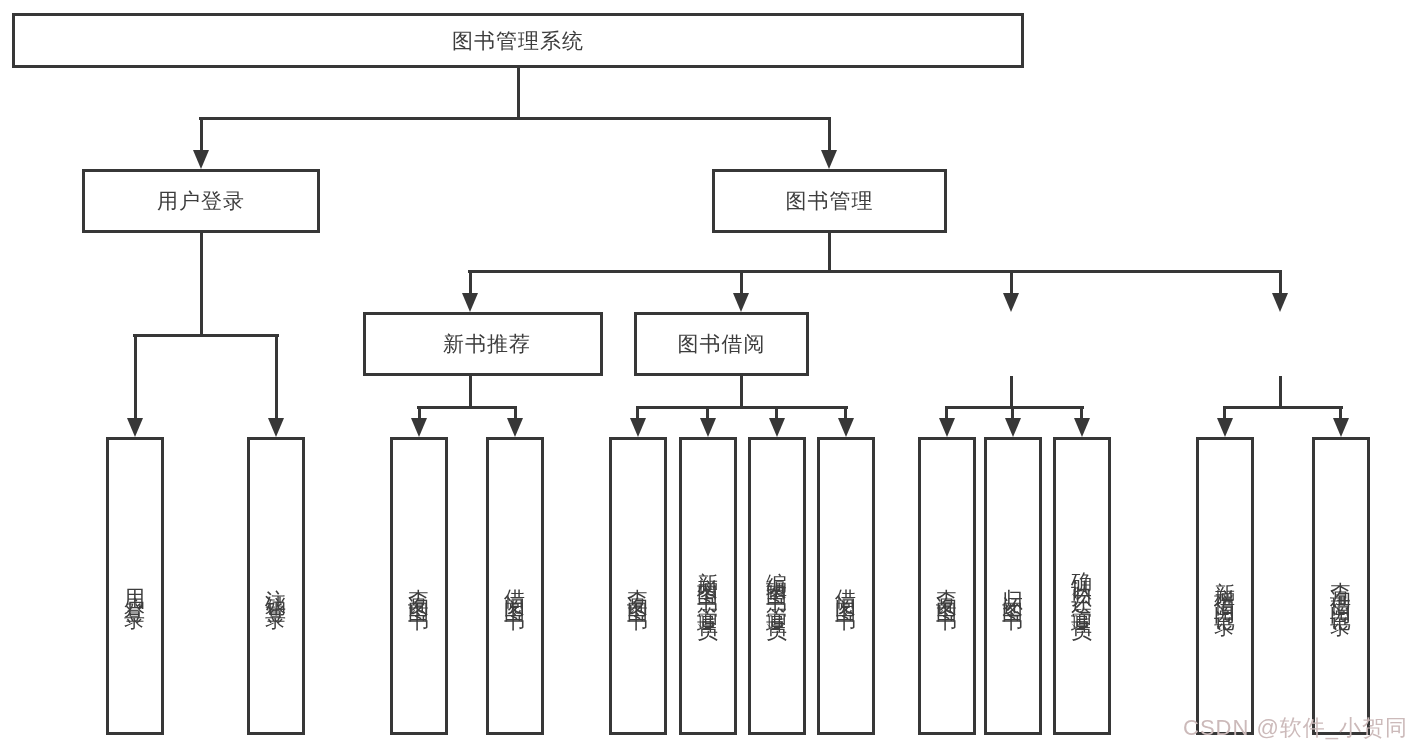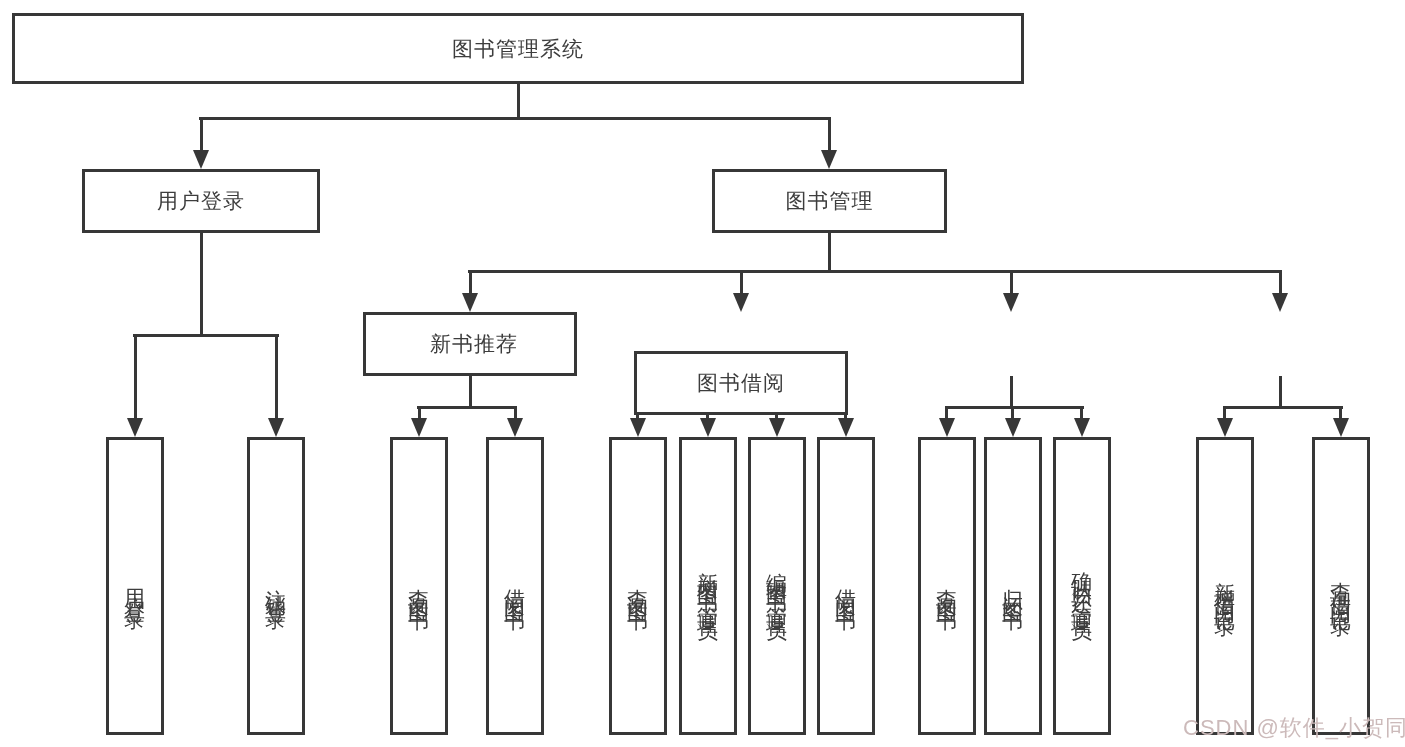--- a/index.html
+++ b/index.html
@@ -51,35 +51,35 @@
     letter-spacing: 1px;
     z-index: 3;
     white-space: nowrap;
   }
 </style>
 </head>
 <body>
 
 <div class="canvas">
 
-  <div class="node" style="left:12px; top:13px; width:1012px; height:71px;">
+  <div class="node" style="left:12px; top:13px; width:1012px; height:55px;">
     <span class="hlabel">图书管理系统</span>
   </div>
 
   <div class="node" style="left:82px; top:169px; width:238px; height:64px;">
     <span class="hlabel">用户登录</span>
   </div>
   <div class="node" style="left:712px; top:169px; width:235px; height:64px;">
     <span class="hlabel">图书管理</span>
   </div>
 
-  <div class="node" style="left:363px; top:312px; width:214px; height:64px;padding-left:8px;">
+  <div class="node" style="left:363px; top:312px; width:240px; height:64px;padding-left:8px;">
     <span class="hlabel">新书推荐</span>
   </div>
-  <div class="node" style="left:634px; top:312px; width:214px; height:64px;margin-top:39px;">
+  <div class="node" style="left:634px; top:312px; width:175px; height:64px;">
     <span class="hlabel">图书借阅</span>
   </div>
 
   <div class="node leaf" style="left:106px;">
     <span class="vtext">用户登录</span>
   </div>
   <div class="node leaf" style="left:247px;">
     <span class="vtext">注销登录</span>
   </div>
 

